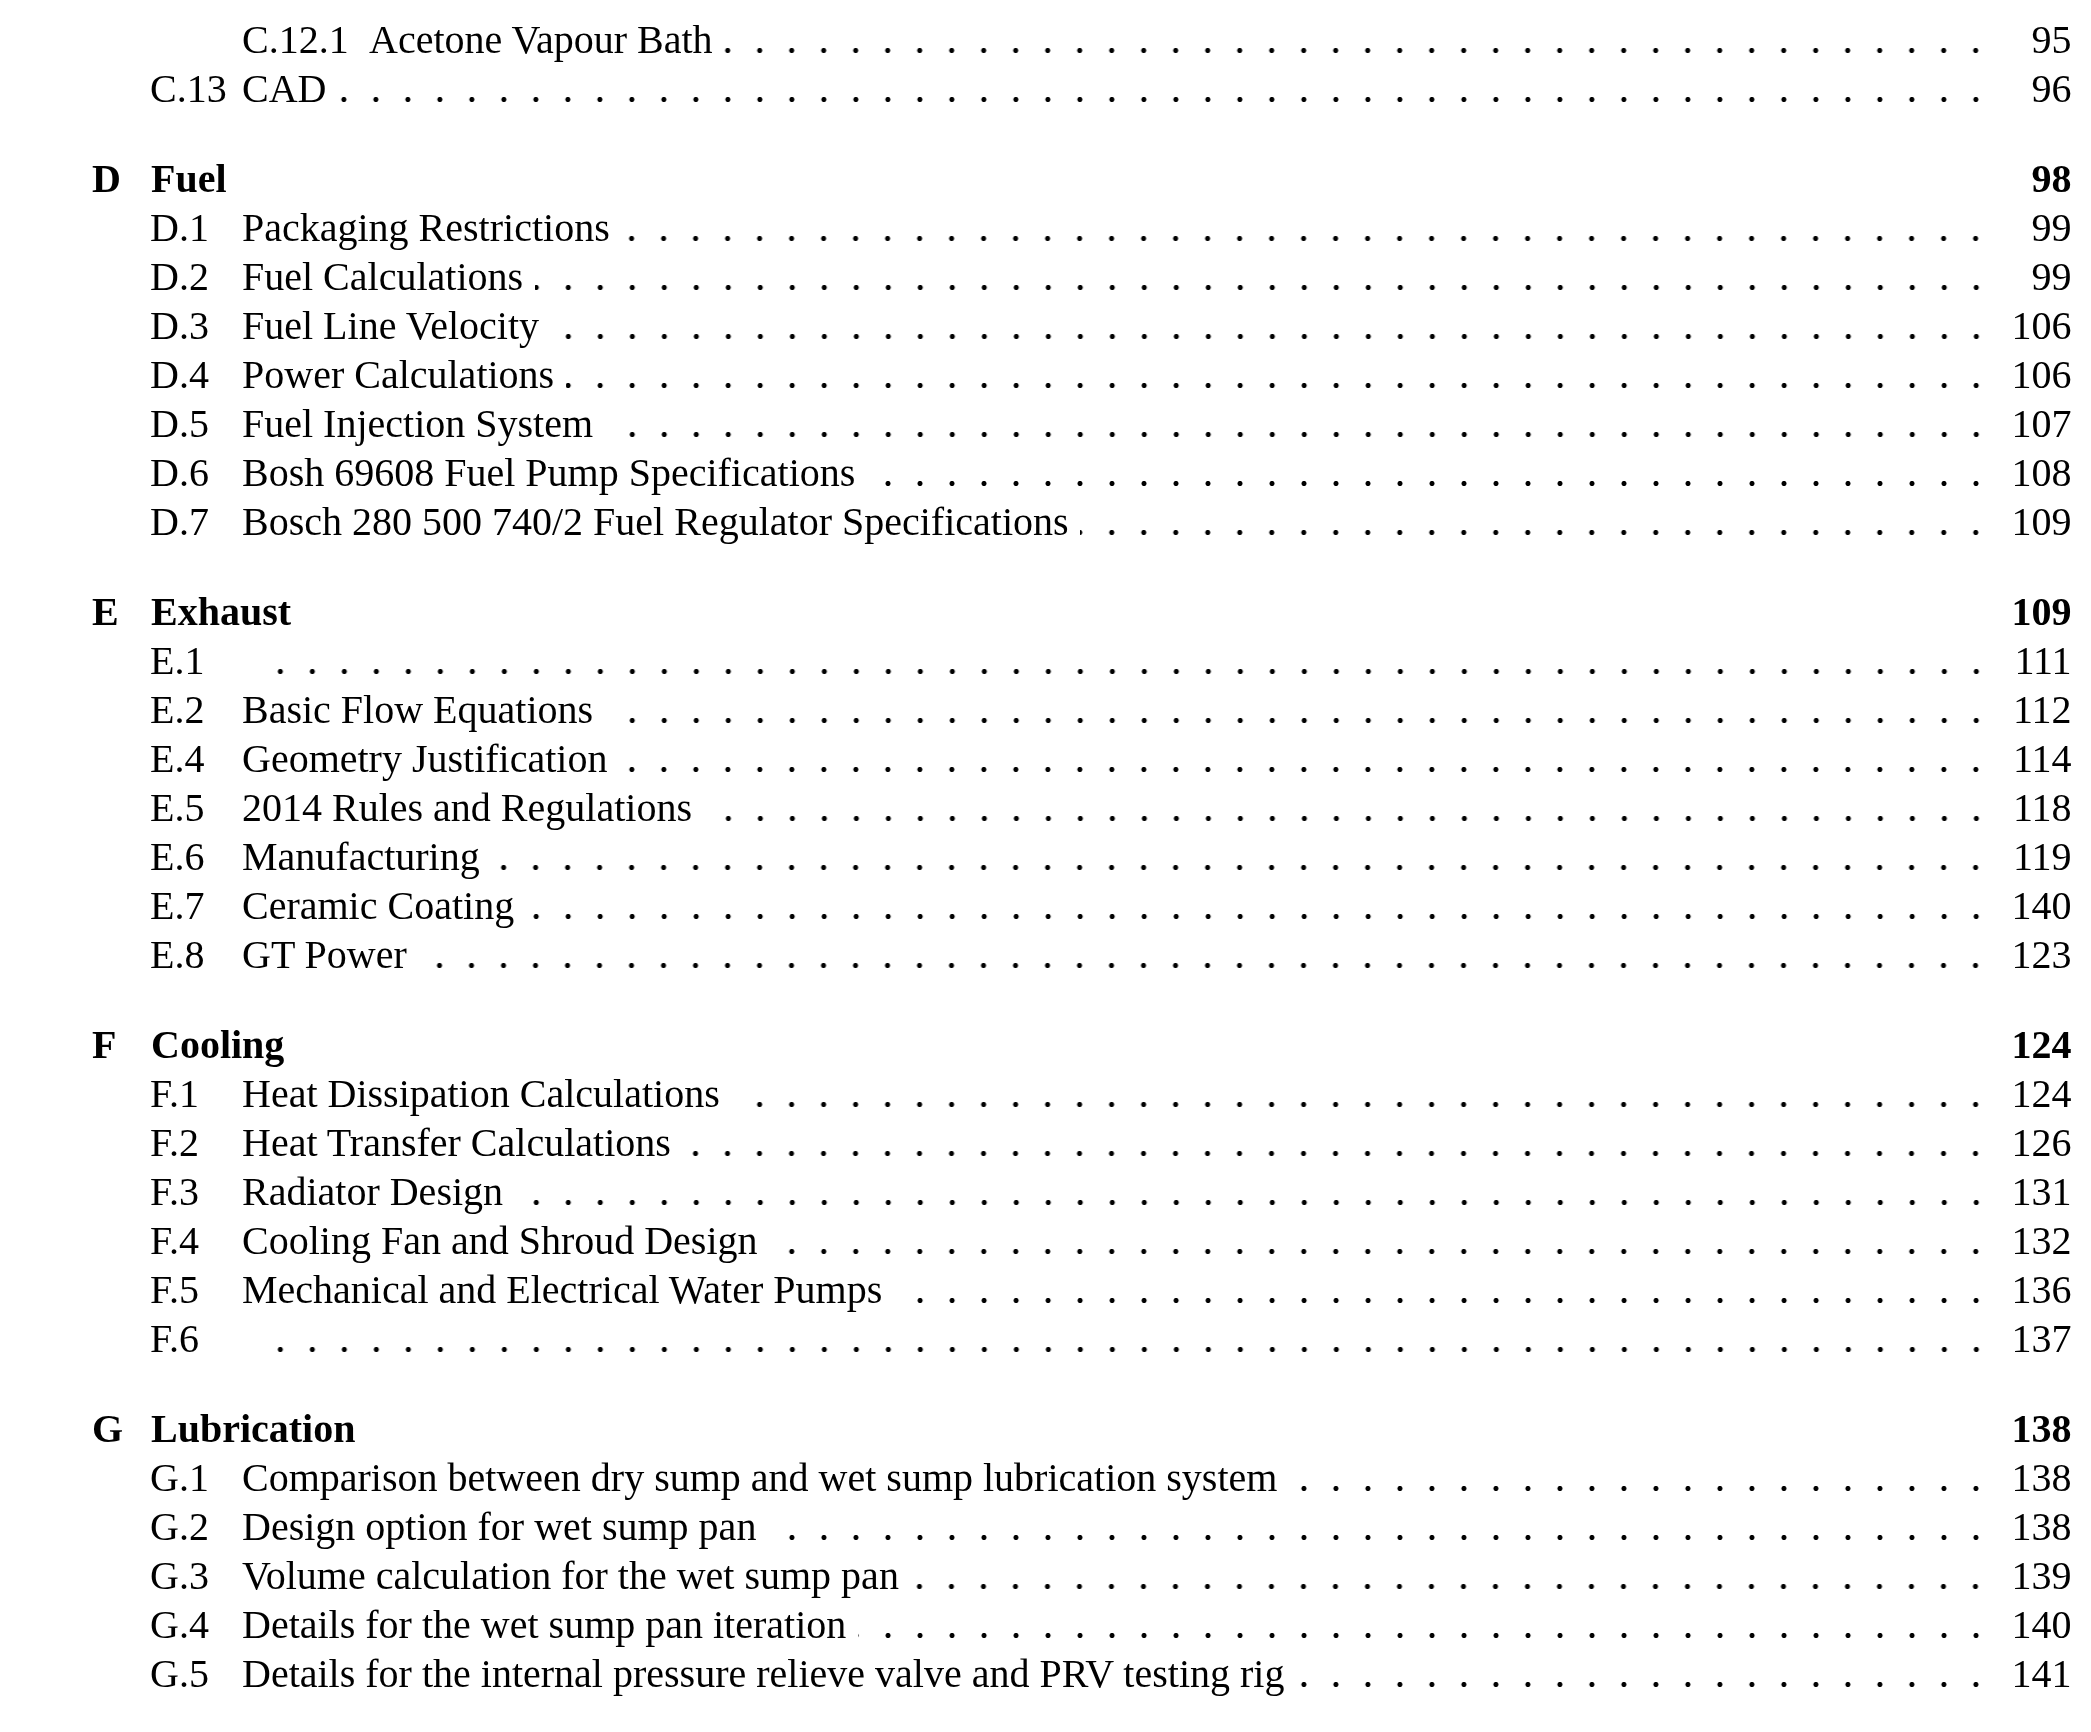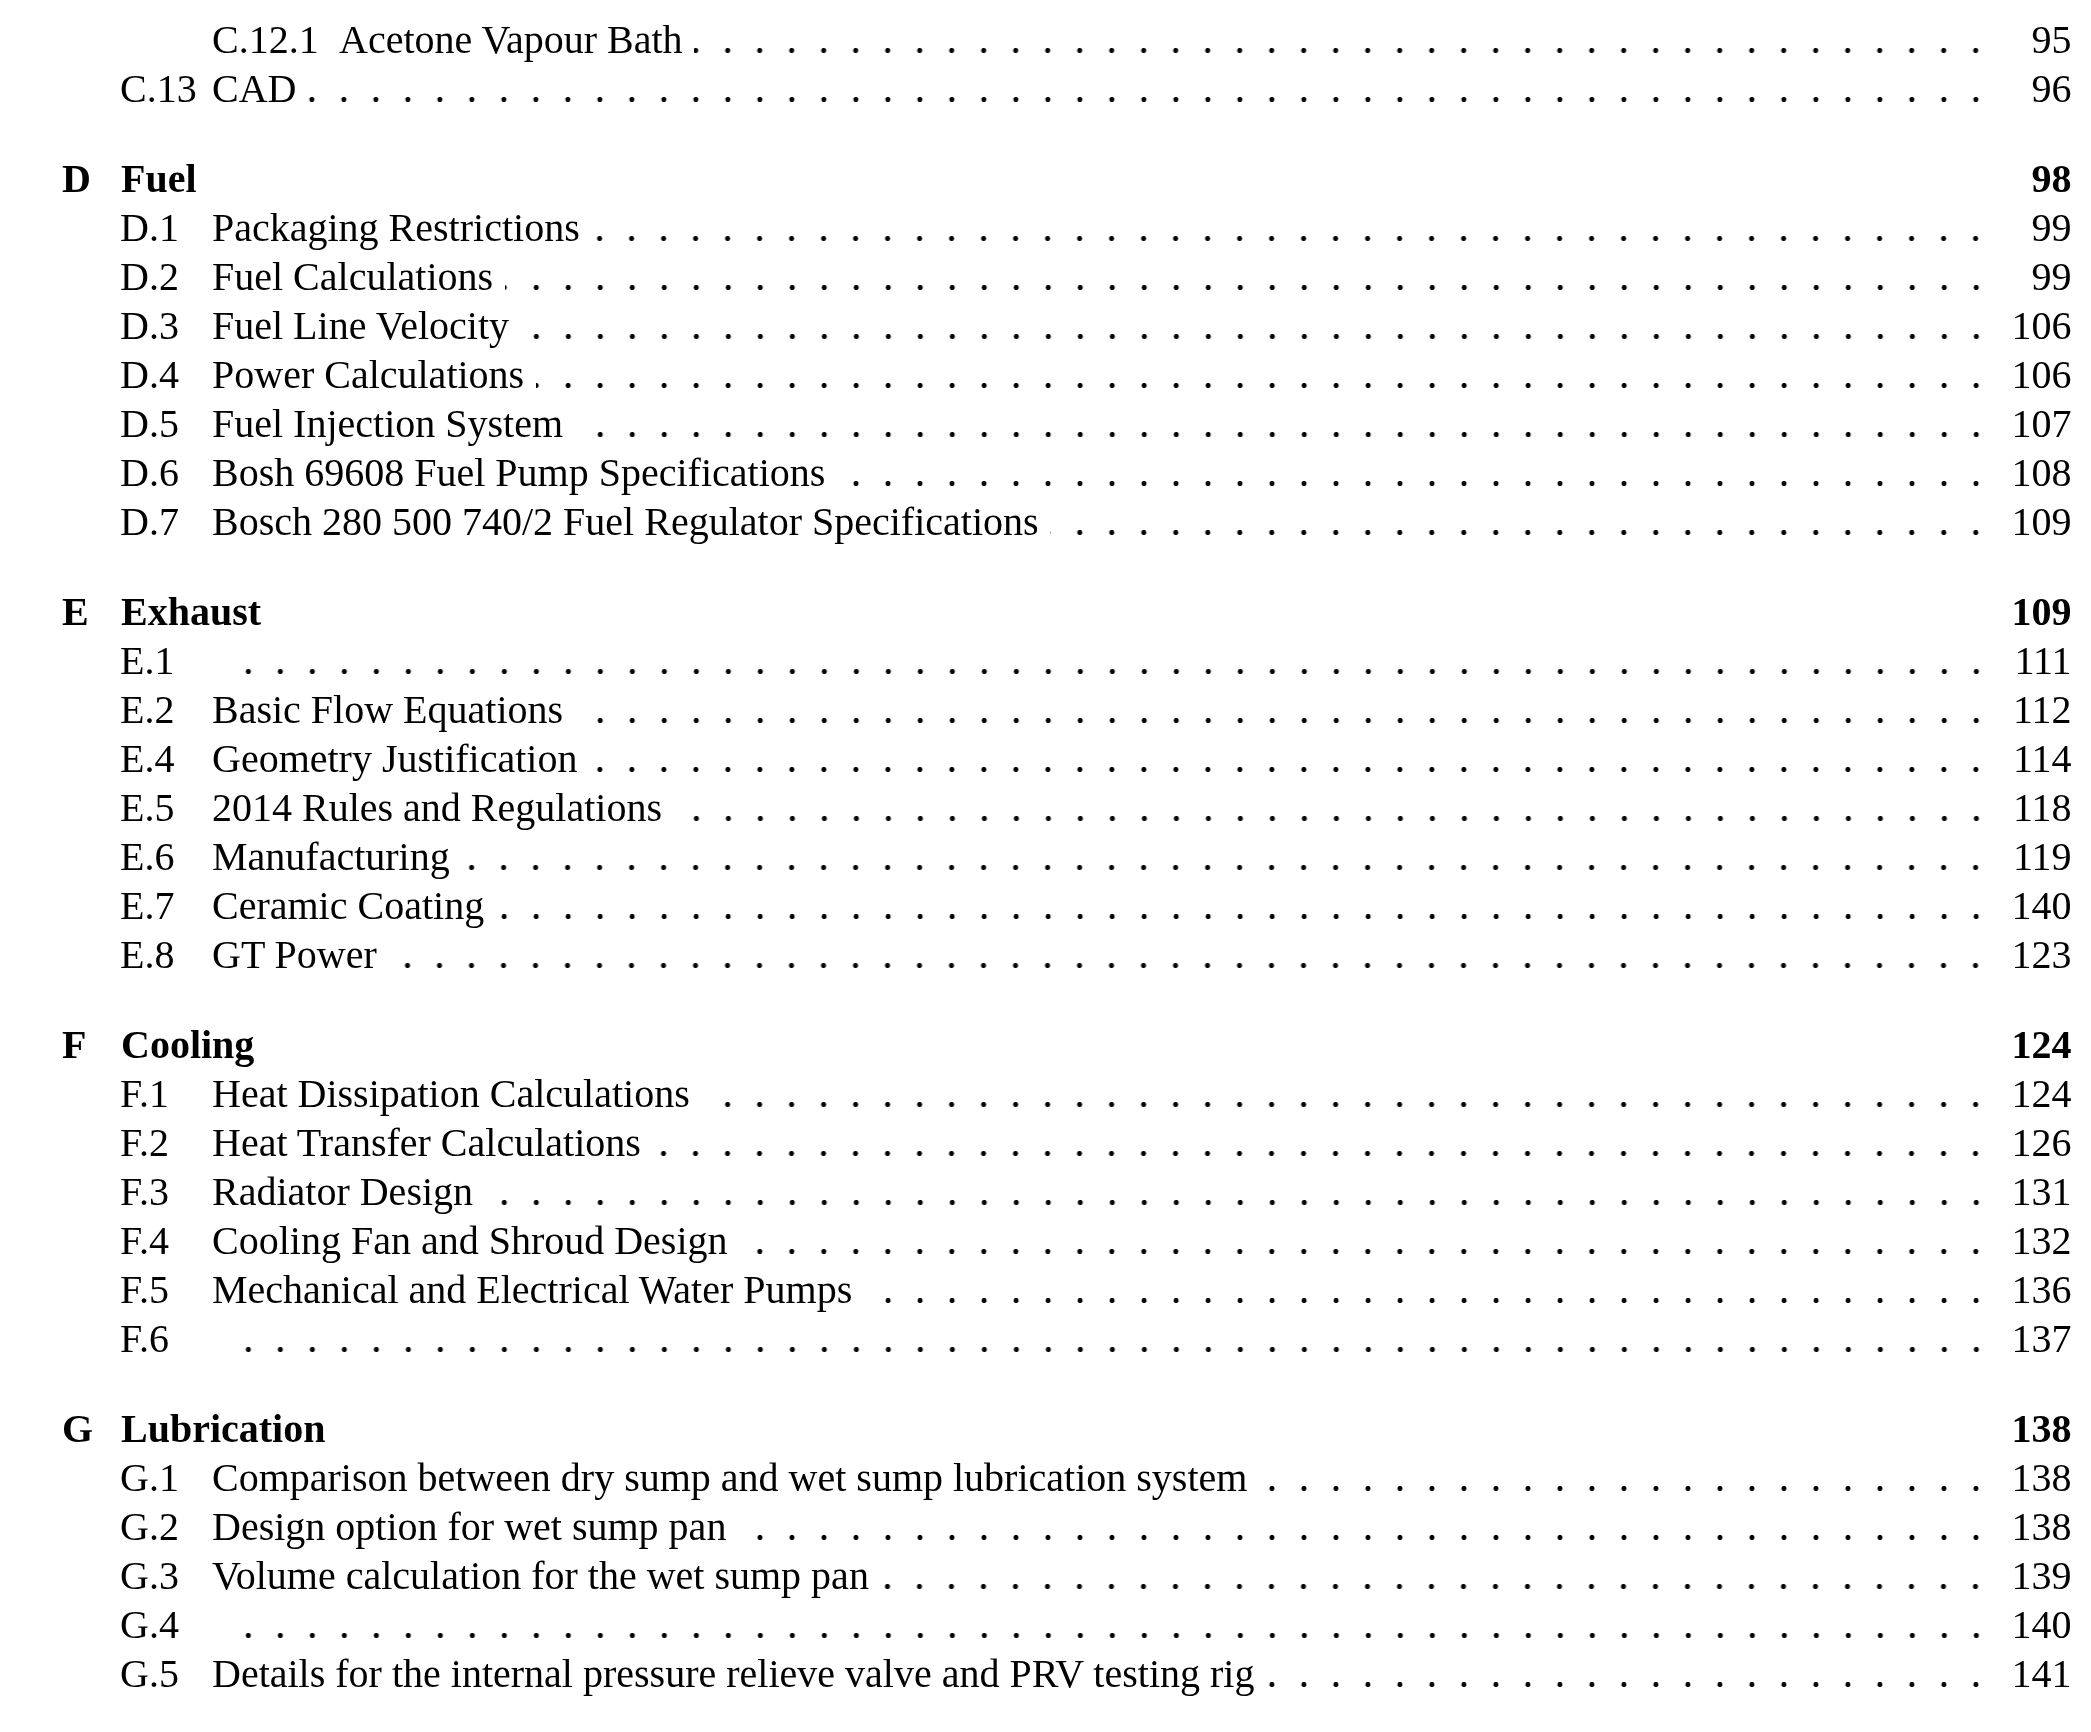--- a/index.html
+++ b/index.html
@@ -16,20 +16,21 @@
     color: #000000;
   }
   .toc {
     padding: 14.6px 19.4px 0 62px;
   }
   .row {
     display: flex;
     align-items: baseline;
     line-height: 49px;
     white-space: nowrap;
+    margin-left: 30px;
   }
   .row.chapter {
     font-weight: bold;
     margin-top: 41px;
   }
   .num { flex: 0 0 auto; }
   .chapter .num { width: 59px; }
   .sec    { padding-left: 58px; }
   .sec .num { width: 92px; }
   .subsec { padding-left: 150px; }
@@ -225,20 +226,21 @@
     <span class="page">138</span>
   </div>
     <div class="row sec">
     <span class="num">G.3</span>
     <span class="title">Volume calculation for the wet sump pan</span>
     <span class="leader"></span>
     <span class="page">139</span>
   </div>
     <div class="row sec">
     <span class="num">G.4</span>
+    <span class="title">Details for the wet sump pan iteration</span>
     <span class="leader"></span>
     <span class="page">140</span>
   </div>
     <div class="row sec">
     <span class="num">G.5</span>
     <span class="title">Details for the internal pressure relieve valve and PRV testing rig</span>
     <span class="leader"></span>
     <span class="page">141</span>
   </div>
   </div>

